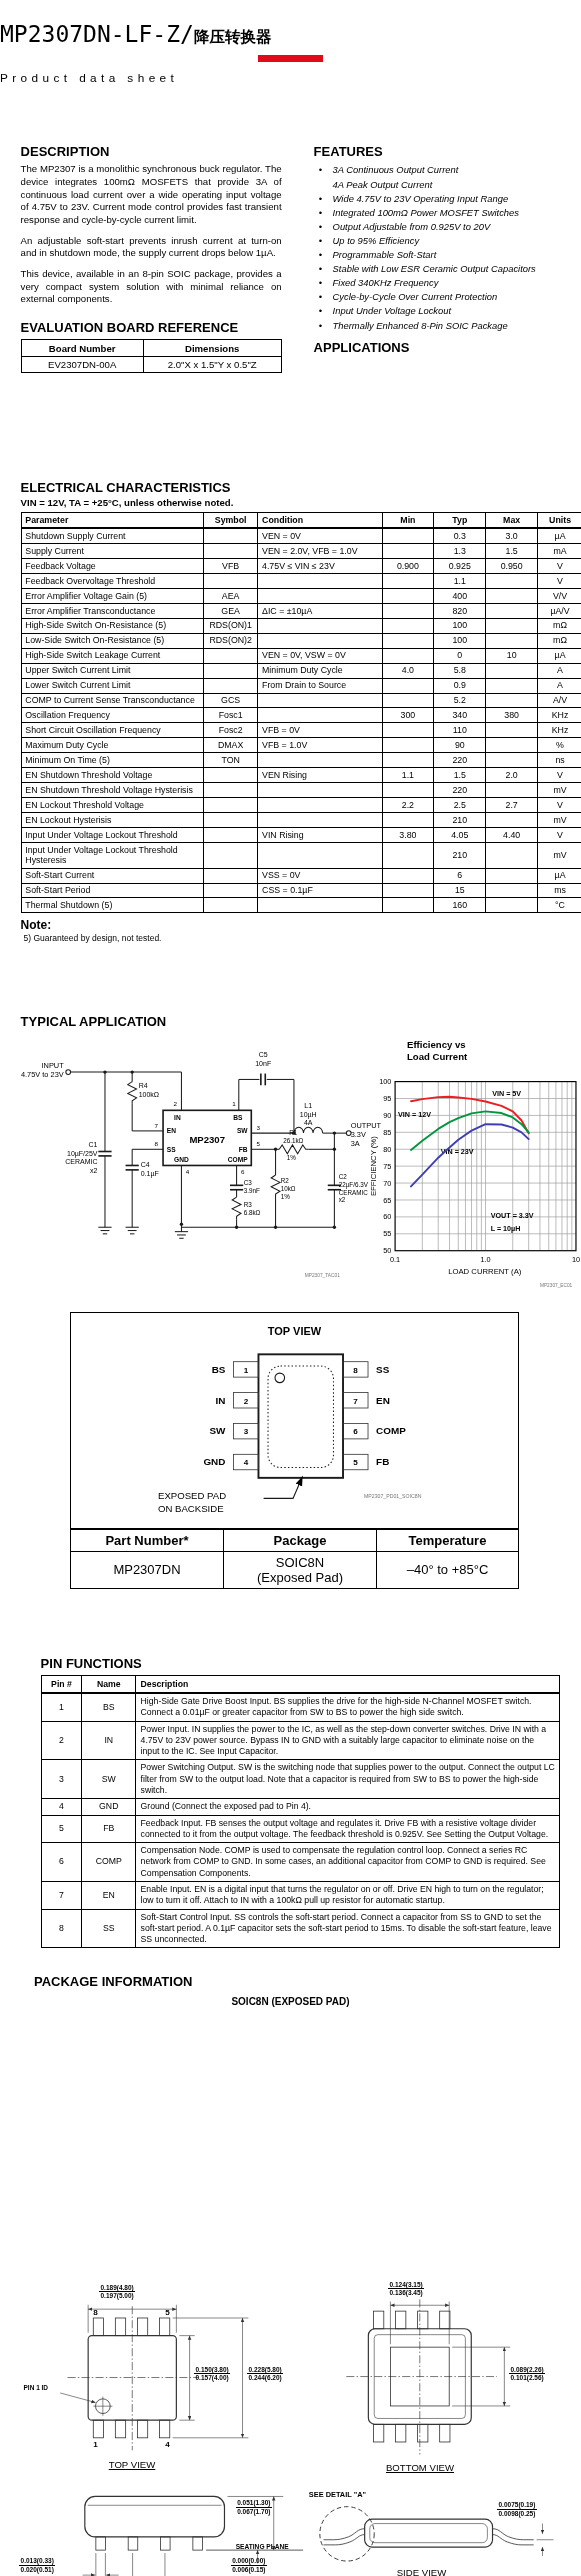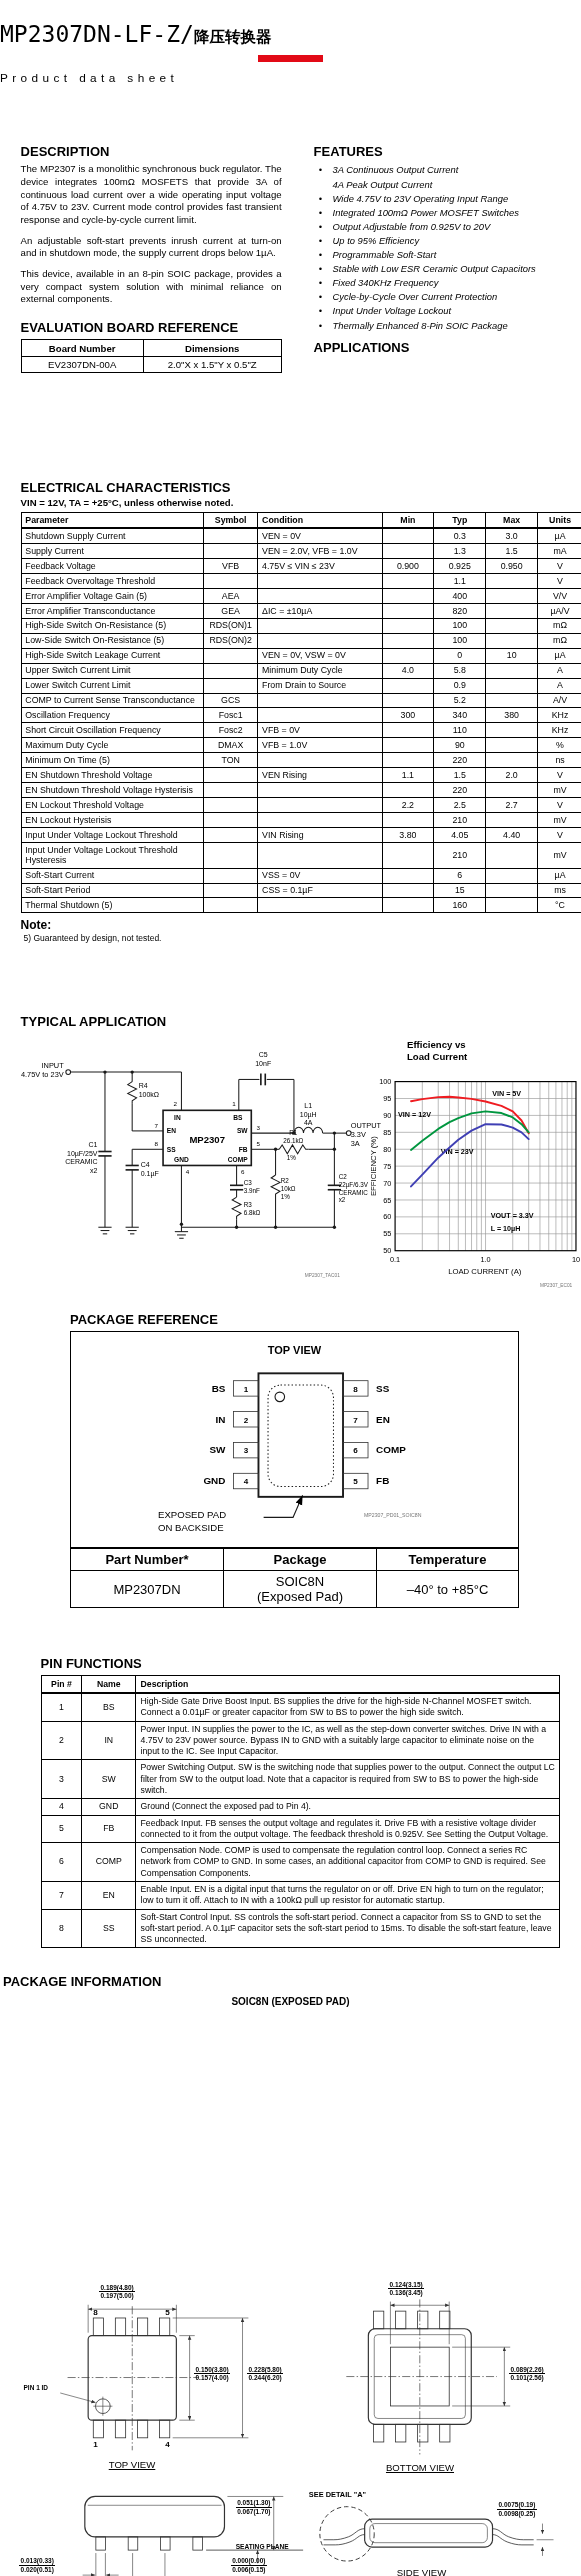--- a/index.html
+++ b/index.html
@@ -588,21 +588,20 @@
         <text x="235" y="308" class="figsvg">MP2307_EC01</text>
       <polyline points="59.65922486384879,54.68000000000001 75.0266894666697,51.91999999999999 96.68591433051847,49.15999999999997 112.05337893333937,48.69999999999999 123.9733105333303,49.620000000000005 141.94705892175358,51.45999999999995 161,55.14000000000004 182.6592248638488,61.120000000000005 198.0266894666697,68.47999999999999 209.9466210666606,80.9 219.68591433051847,98.38" fill="none" stroke="#ef1c21" stroke-width="2.6" stroke-linecap="round" stroke-linejoin="round"></polyline>
           <polyline points="59.65922486384879,120.92000000000002 75.0266894666697,108.5 96.68591433051847,92.4 112.05337893333937,83.19999999999999 123.9733105333303,77.68 141.94705892175358,71.24000000000004 161,68.47999999999999 182.6592248638488,70.78 198.0266894666697,76.75999999999996 209.9466210666606,85.95999999999995 219.68591433051847,97" fill="none" stroke="#00963f" stroke-width="2.6" stroke-linecap="round" stroke-linejoin="round"></polyline>
           <polyline points="59.65922486384879,170.6 75.0266894666697,154.5 96.68591433051847,131.5 112.05337893333937,117.69999999999999 123.9733105333303,107.12 141.94705892175358,94.69999999999999 161,85.95999999999995 182.6592248638488,86.41999999999999 198.0266894666697,90.55999999999997 209.9466210666606,97 219.68591433051847,106.19999999999999" fill="none" stroke="#3f3fb4" stroke-width="2.6" stroke-linecap="round" stroke-linejoin="round"></polyline>
           <rect x="38" y="28" width="246" height="230" fill="none" stroke="#000" stroke-width="1.6"></rect>
         </svg>
     </div>
   </div>
 
   <div class="sec pr" style="top:1312px;">
-    <h2 class="h">PACKAGE REFERENCE</h2>
     <div class="pr-box">
       <div class="pr-cap">TOP VIEW</div>
       <svg width="447" height="215" viewBox="0 0 608 292" style="position:absolute;left:0;top:0;">
         <defs>
           <marker id="ar1" markerWidth="10" markerHeight="8" refX="8" refY="3" orient="auto">
               <path d="M0,0 L8,3 L0,6 Z" fill="#000"></path>
             </marker>
         </defs>
         <rect x="255" y="56" width="115" height="168" fill="none" stroke="#1a1a1a" stroke-width="2.6"></rect>
 
@@ -709,21 +708,21 @@
           </tr>
           <tr>
             <td class="pnum">8</td>
             <td class="pname">SS</td>
             <td class="pdesc">Soft-Start Control Input. SS controls the soft-start period. Connect a capacitor from SS to GND to set the soft-start period. A 0.1µF capacitor sets the soft-start period to 15ms. To disable the soft-start feature, leave SS unconnected.</td>
           </tr>
         </tbody>
     </table>
   </div>
 
-  <div class="sec" style="top:1974px;padding:0 3px;">
+  <div class="sec" style="top:1974px;padding:0 34px;">
     <h2 class="h" style="margin:0;">PACKAGE INFORMATION</h2>
   </div>
   <div class="sec pi-sub" style="top:1992px;">SOIC8N (EXPOSED PAD)</div>
   <div class="sec pi-wrap" style="top:2009px;">
 
     <div class="draw" style="left:22px;top:10.3px;width:283px;height:190px;">
       <svg width="283" height="190" viewBox="0 0 385 258">
         <defs>
             <marker id="ar2" markerWidth="9" markerHeight="8" refX="7" refY="3" orient="auto-start-reverse">
               <path d="M0,0 L7,3 L0,6 Z" fill="#333"></path>

